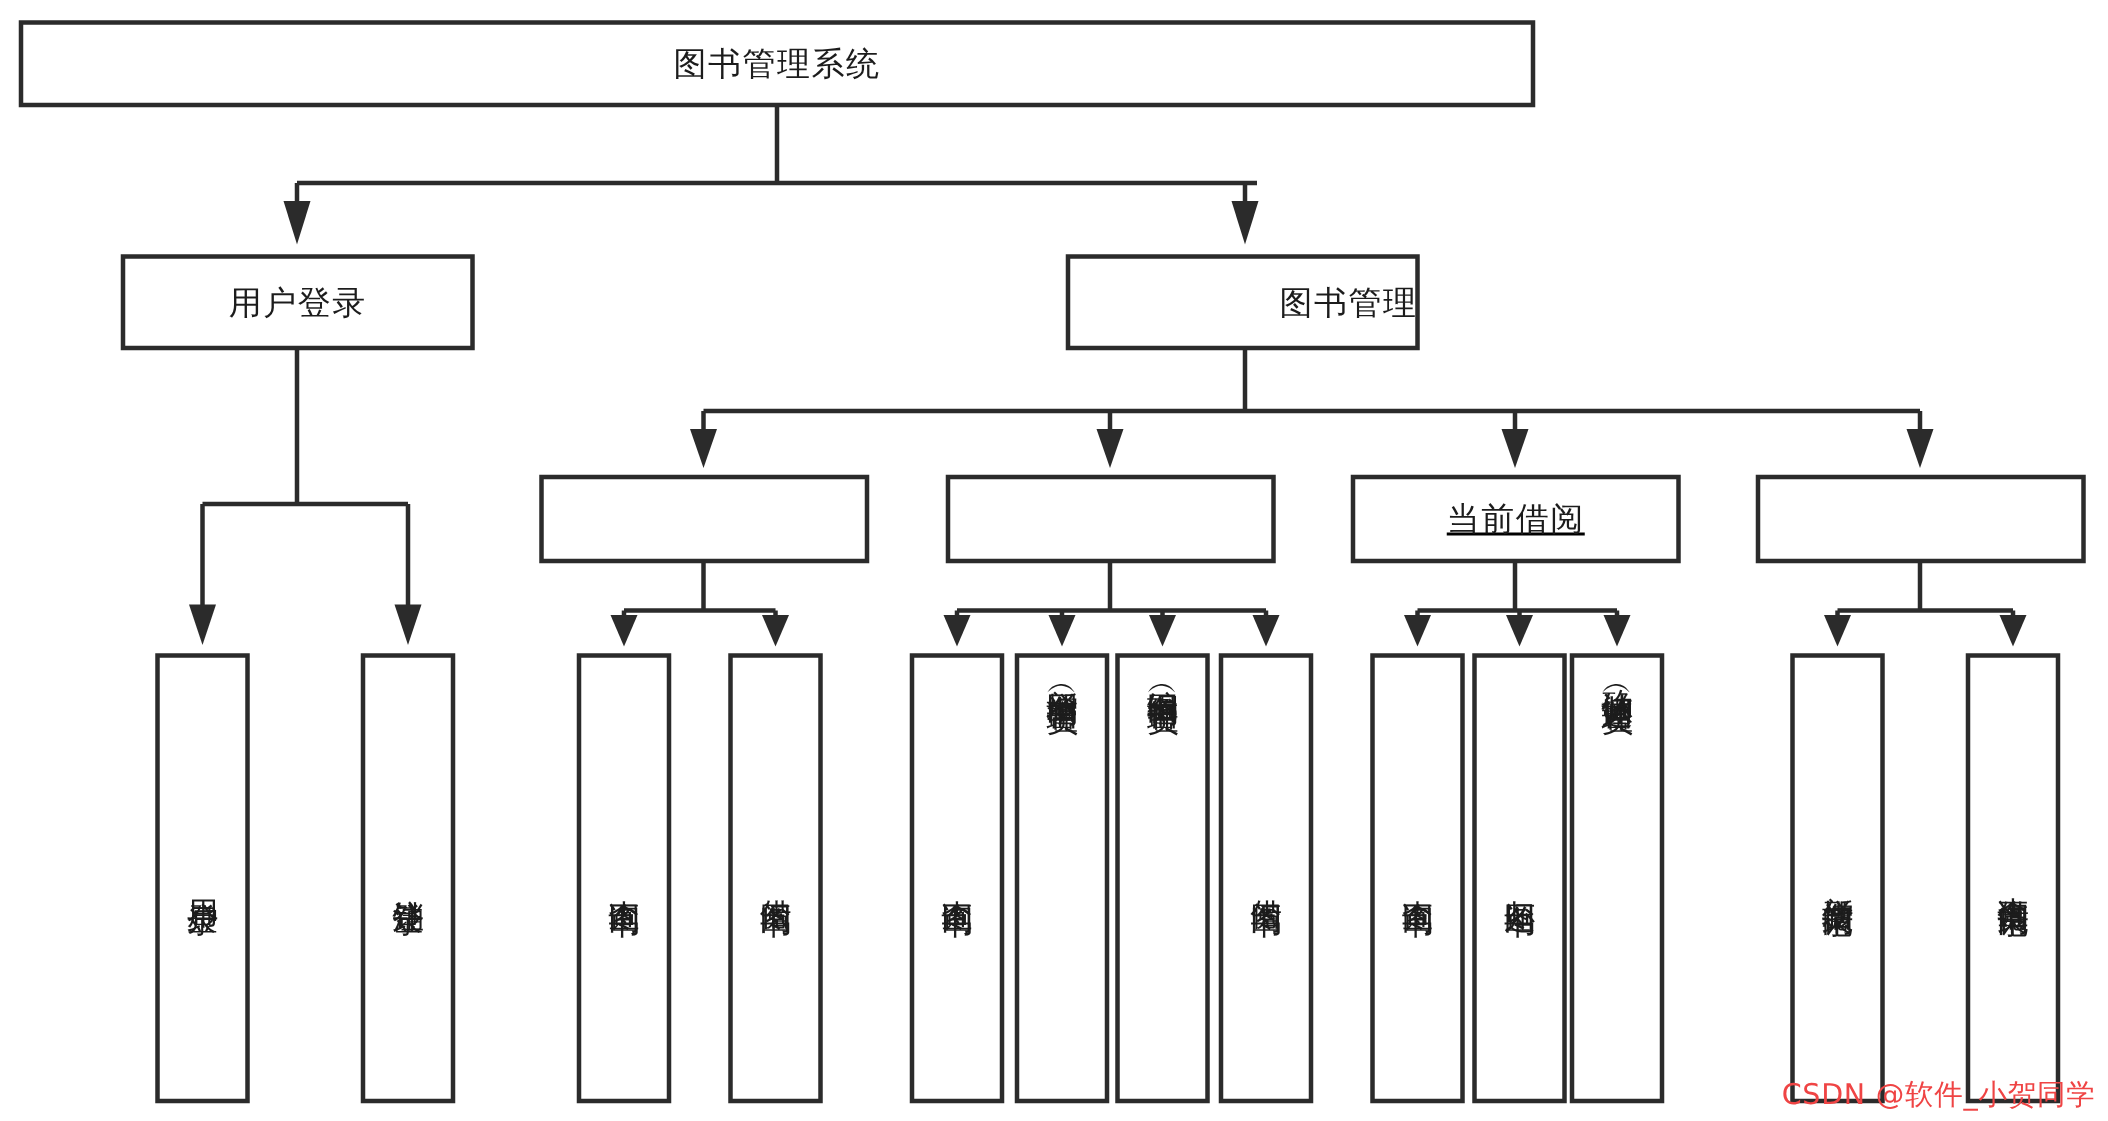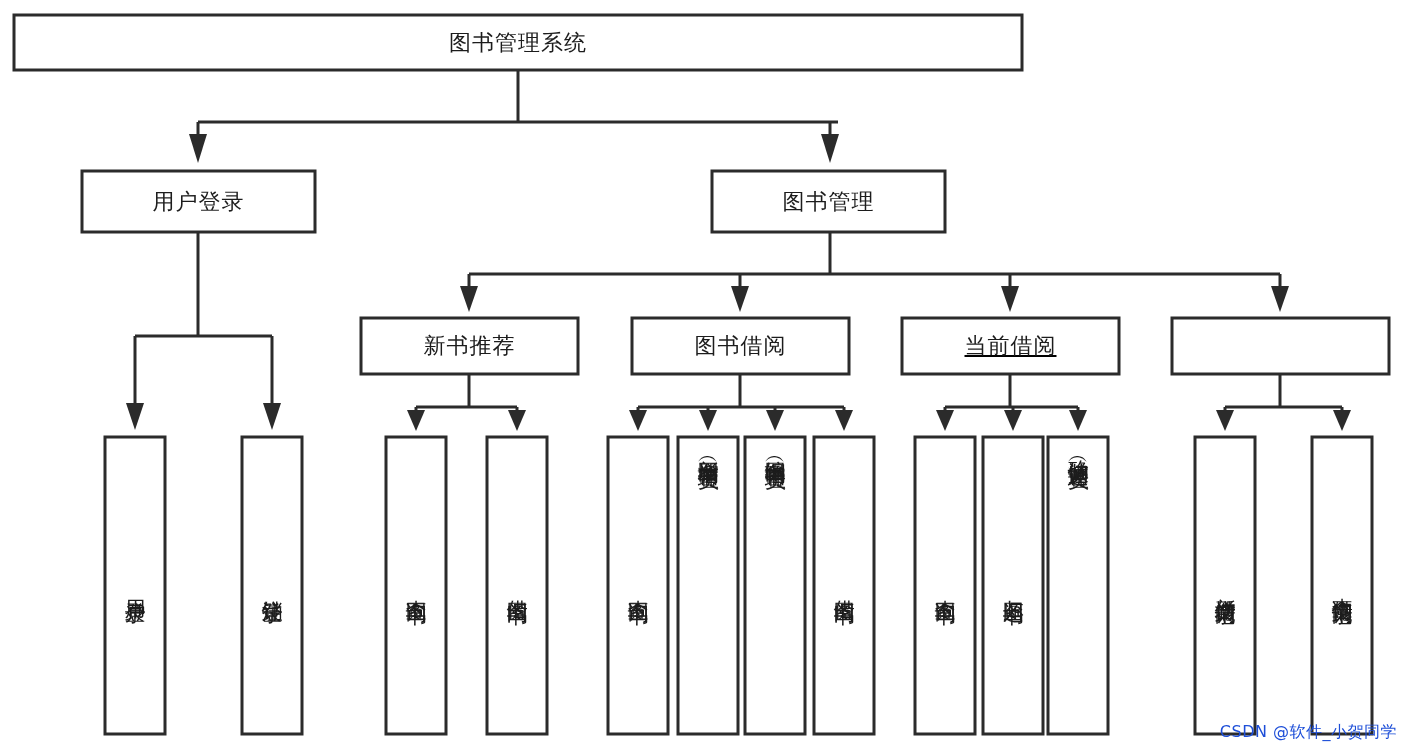--- a/index.html
+++ b/index.html
@@ -67,22 +67,22 @@
     font-size: 22px;
     color: #1c1c1c;
     letter-spacing: 1px;
     white-space: nowrap;
   }
   #watermark {
     position: absolute;
     right: 8px;
     bottom: 4px;
     font-family: "DejaVu Sans", "Liberation Sans", sans-serif;
-    font-size: 16px;
-    color: #1d4ed8;
+    font-size: 19px;
+    color: #ef4444;
     letter-spacing: 0.5px;
     user-select: none;
     pointer-events: none;
   }
 </style>
 </head>
 <body>
 
 <div id="diagram-root">
 
@@ -186,30 +186,24 @@
     <rect class="node-box" x="1312" y="437" width="60" height="297"></rect>
   </svg>
 
   <div class="hlabel-wrap" style="left:14px; top:15px; width:1008px; height:55px;">
     <span class="hlabel-text">图书管理系统</span>
   </div>
 
   <div class="hlabel-wrap" style="left:82px; top:171px; width:233px; height:61px;">
     <span class="hlabel-text">用户登录</span>
   </div>
-  <div class="hlabel-wrap" style="left:712px; top:171px; width:233px; height:61px;">
+  <div class="hlabel-wrap" style="left:712px; top:171px; width:233px; height:61px;justify-content:flex-end;">
     <span class="hlabel-text">图书管理</span>
   </div>
 
-  <div class="hlabel-wrap" style="left:361px; top:318px; width:217px; height:56px;">
-    <span class="hlabel-text">新书推荐</span>
-  </div>
-  <div class="hlabel-wrap" style="left:632px; top:318px; width:217px; height:56px;">
-    <span class="hlabel-text">图书借阅</span>
-  </div>
   <div class="hlabel-wrap" style="left:902px; top:318px; width:217px; height:56px;text-decoration:underline;">
     <span class="hlabel-text">当前借阅</span>
   </div>
 
   <div class="vlabel-wrap" style="left:105px; top:437px; width:60px; height:297px;">
     <span class="vlabel-text">用户登录</span>
   </div>
   <div class="vlabel-wrap" style="left:242px; top:437px; width:60px; height:297px;">
     <span class="vlabel-text">注销登录</span>
   </div>

